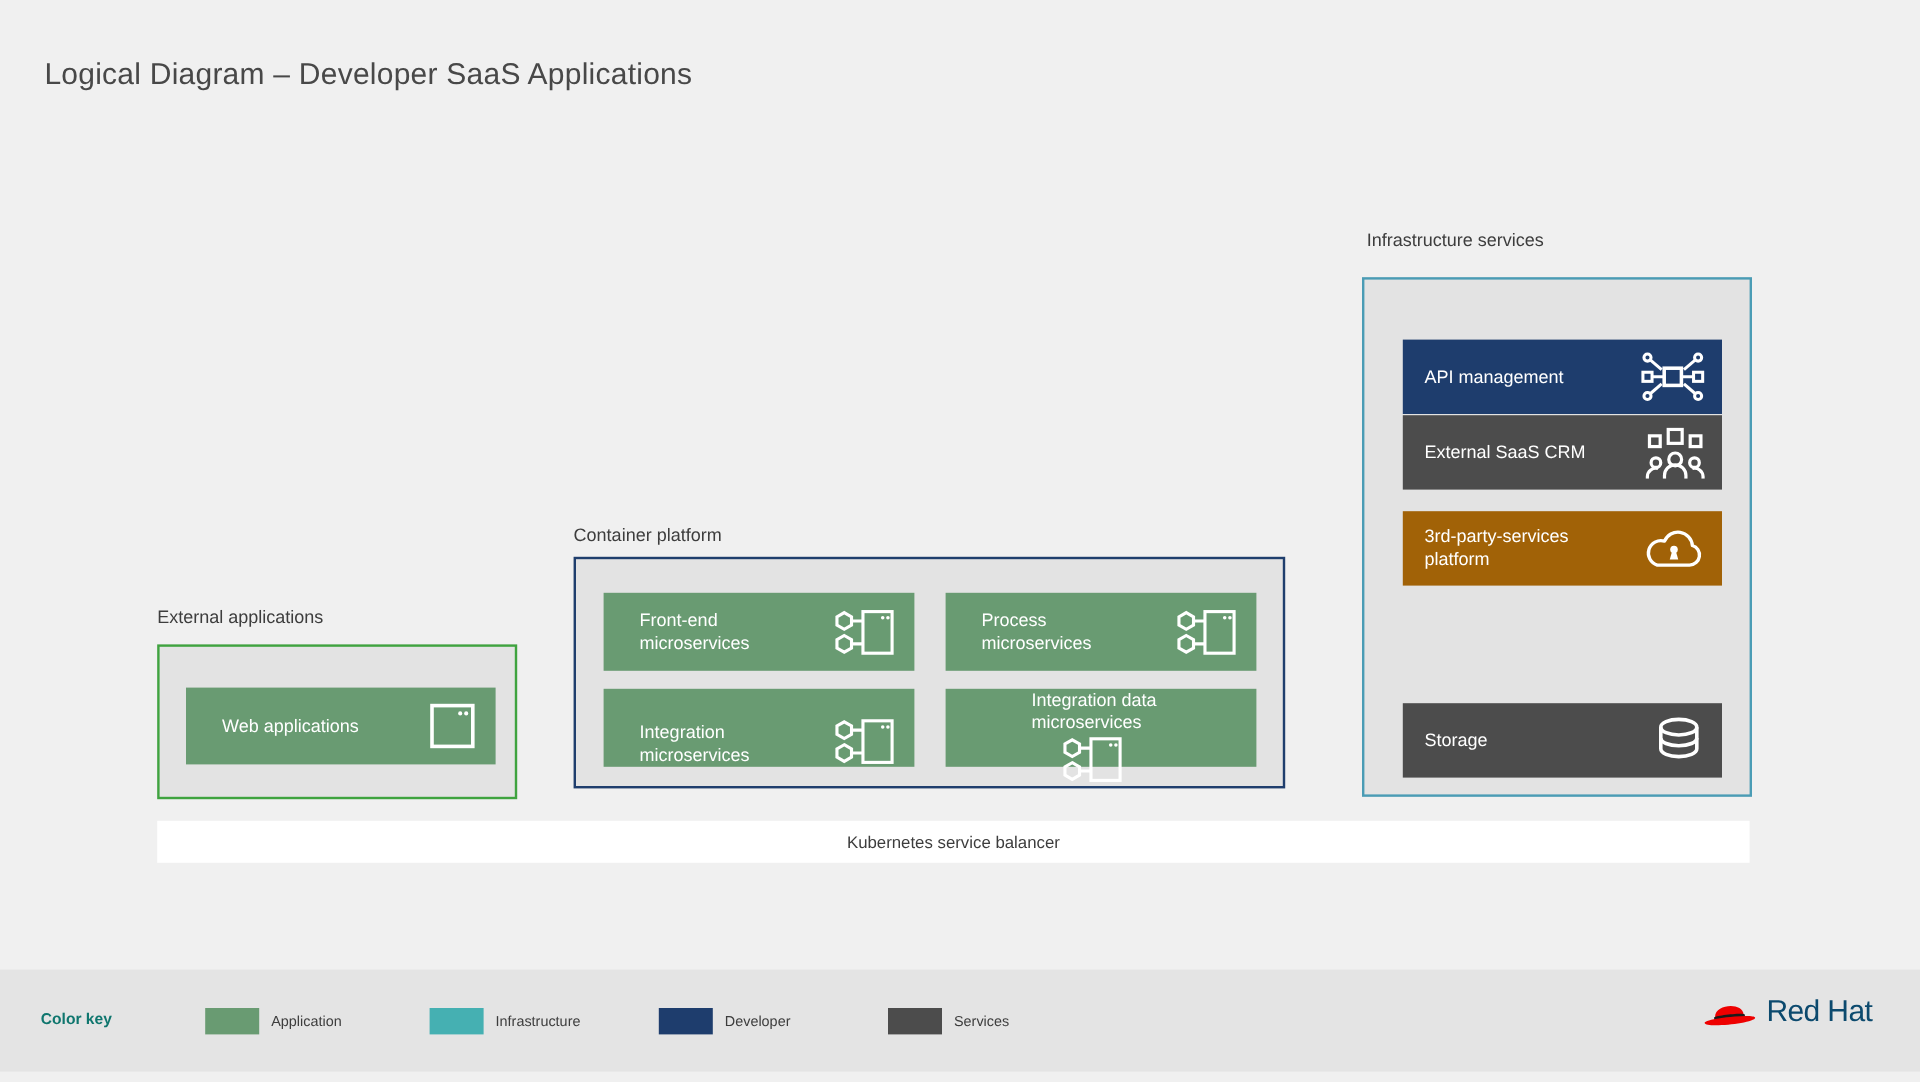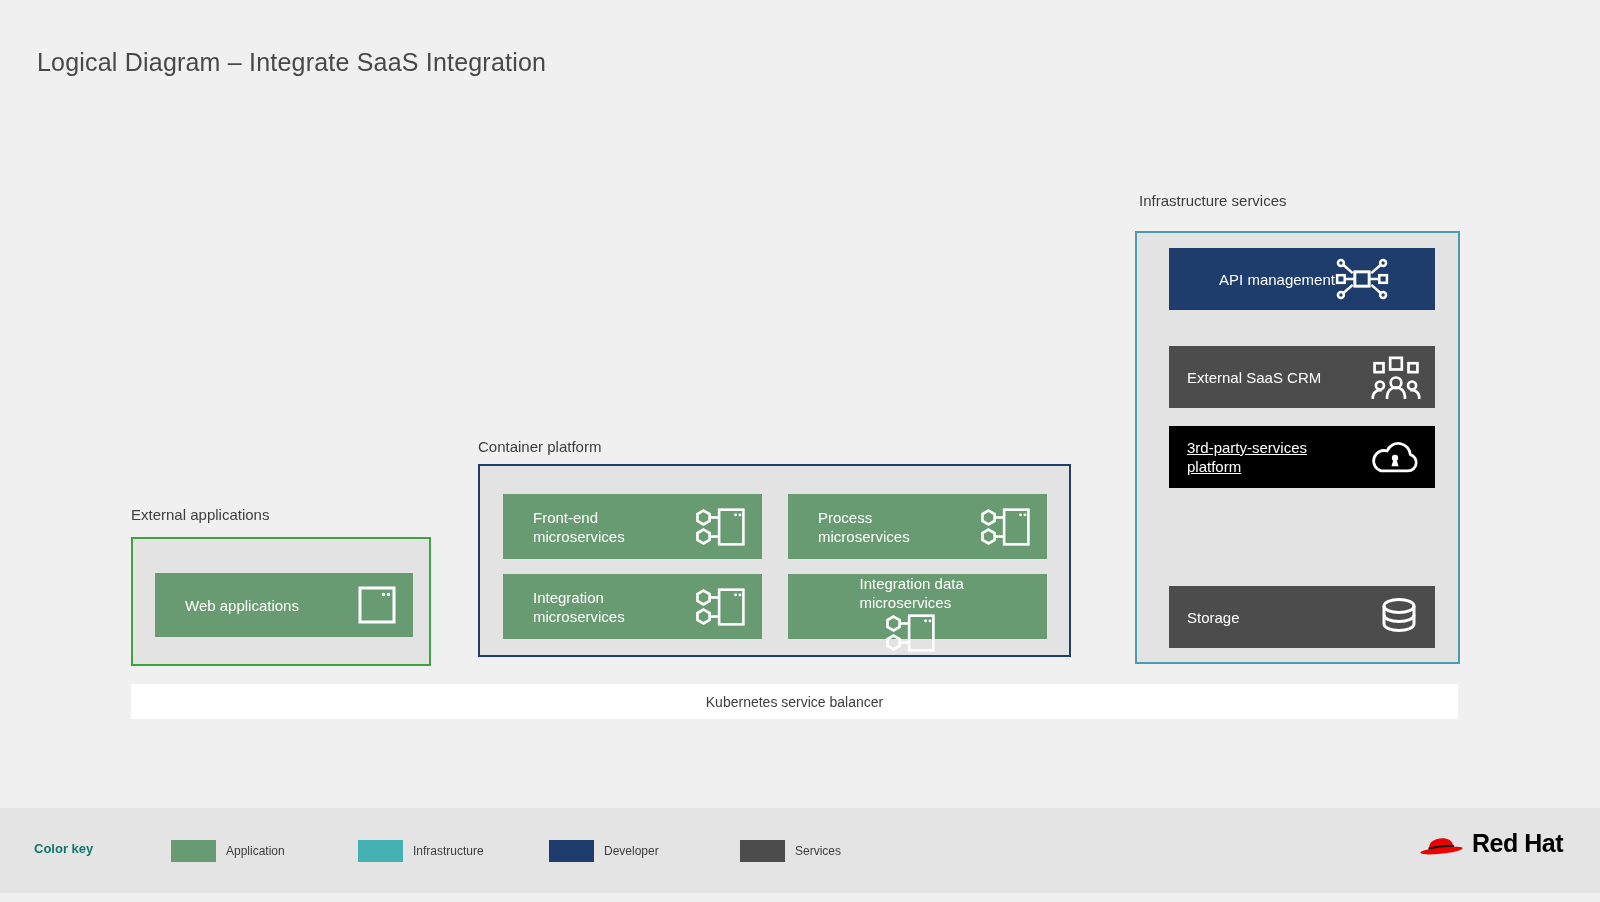--- a/index.html
+++ b/index.html
@@ -42,31 +42,31 @@
     font-size: 15px;
     line-height: 19px;
   }
   .block .block-label { padding-left: 30px; max-width: 176px; }
   .block .icon { display: flex; align-items: center; justify-content: center; padding-right: 16px; }
 
   
   .ms-block { width: 259px; height: 65px; }
   .ms-a { left: 23px;  top: 28px; }
   .ms-b { left: 308px; top: 28px; }
-  .ms-c { left: 23px;  top: 108px; }
+  .ms-c { left: 23px;  top: 108px; align-items: flex-end; }
   .ms-d { left: 308px; top: 108px; flex-direction: column; }
 
   
   .web-block { left: 22px; top: 34px; width: 258px; height: 64px; }
 
   
   .infra-item { left: 32px; width: 266px; height: 62px; }
   .infra-item .block-label { padding-left: 18px; max-width: 185px; }
   .infra-item .icon { padding-right: 14px; }
-  .ii-0 { top: 15px; justify-content: center; }
+  .ii-0 { top: 50px; }
   .ii-1 { top: 113px; }
   .ii-2 { top: 193px; }
   .ii-3 { top: 273px; }
   .ii-4 { top: 353px; }
 
   .k8s-bar {
     position: absolute;
     left: 131px; top: 684px;
     width: 1327px; height: 35px;
     background: #ffffff;
@@ -103,32 +103,32 @@
   .ls-2 { left: 549px; } .ll-2 { left: 604px; }
   .ls-3 { left: 740px; } .ll-3 { left: 795px; }
 
   .brand {
     position: absolute;
     left: 1418px; top: 18px;
     display: flex; align-items: center; gap: 8px;
   }
   .brand-text {
     font-size: 25px;
-    font-weight: bold;
-    color: #000000;
+    font-weight: normal;
+    color: #0c4a6e;
     letter-spacing: -0.5px;
   }
   svg { display: block; }
 </style>
 </head>
 <body>
 
 <div class="page">
 
-  <h1 class="page-title">Logical Diagram – Integrate SaaS Integration</h1>
+  <h1 class="page-title">Logical Diagram – Developer SaaS Applications</h1>
 
   <div class="group-label" style="left:131px; top:506px;">External applications</div>
   <div class="group-box box-external">
     <div class="block web-block" style="background-color: rgb(105, 155, 114);">
       <span class="block-label">Web applications</span>
       <span class="icon">
         <svg width="40" height="40" viewBox="0 0 40 40">
           <rect x="3" y="3" width="34" height="34" fill="none" stroke="#fff" stroke-width="3"></rect>
           <circle cx="26.5" cy="9.5" r="1.7" fill="#fff"></circle>
           <circle cx="31.5" cy="9.5" r="1.7" fill="#fff"></circle>
@@ -247,21 +247,21 @@
             <path d="M18 48 v-3 a10 10 0 0 1 20 0 v3"></path>
             <circle cx="10" cy="33" r="4.5"></circle>
             <path d="M2 48 v-2 a8 8 0 0 1 10 -7.5"></path>
             <circle cx="46" cy="33" r="4.5"></circle>
             <path d="M54 48 v-2 a8 8 0 0 0 -10 -7.5"></path>
           </g>
         </svg>
       </span>
     </div>
 
-    <div class="block infra-item ii-2" style="background-color: #000000; text-decoration: underline;">
+    <div class="block infra-item ii-2" style="background-color: #a16207;">
       <span class="block-label">3rd-party-services platform</span>
       <span class="icon">
         <svg width="52" height="38" viewBox="0 0 56 40">
           <path d="M13 35 h29 a9 9 0 0 0 2.5 -17.6 A13 13 0 0 0 19.5 13.5 A8.8 8.8 0 0 0 13 35 Z" fill="none" stroke="#fff" stroke-width="3" stroke-linejoin="round"></path>
           <circle cx="28" cy="21" r="3.4" fill="#fff"></circle>
           <path d="M26.2 23 L24.2 30 H31.8 L29.8 23 Z" fill="#fff"></path>
         </svg>
       </span>
     </div>
 

